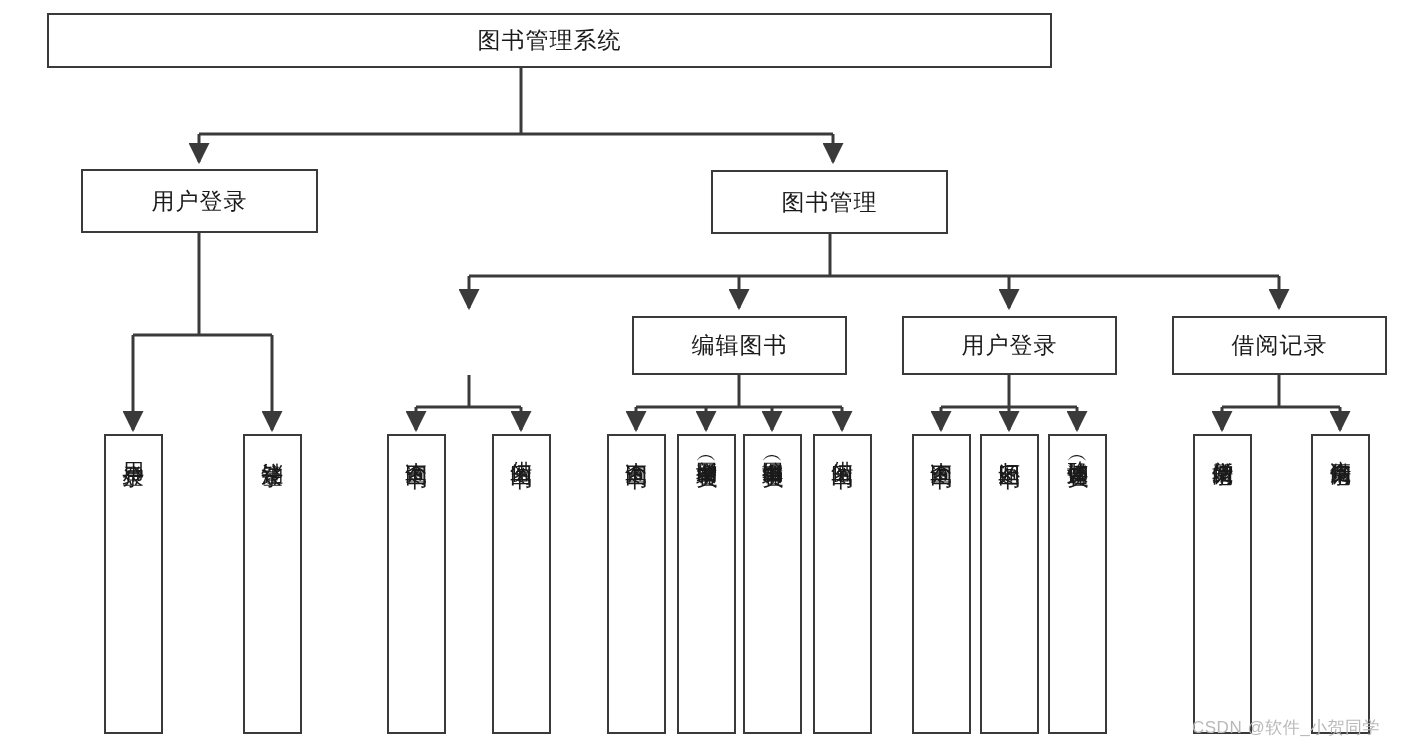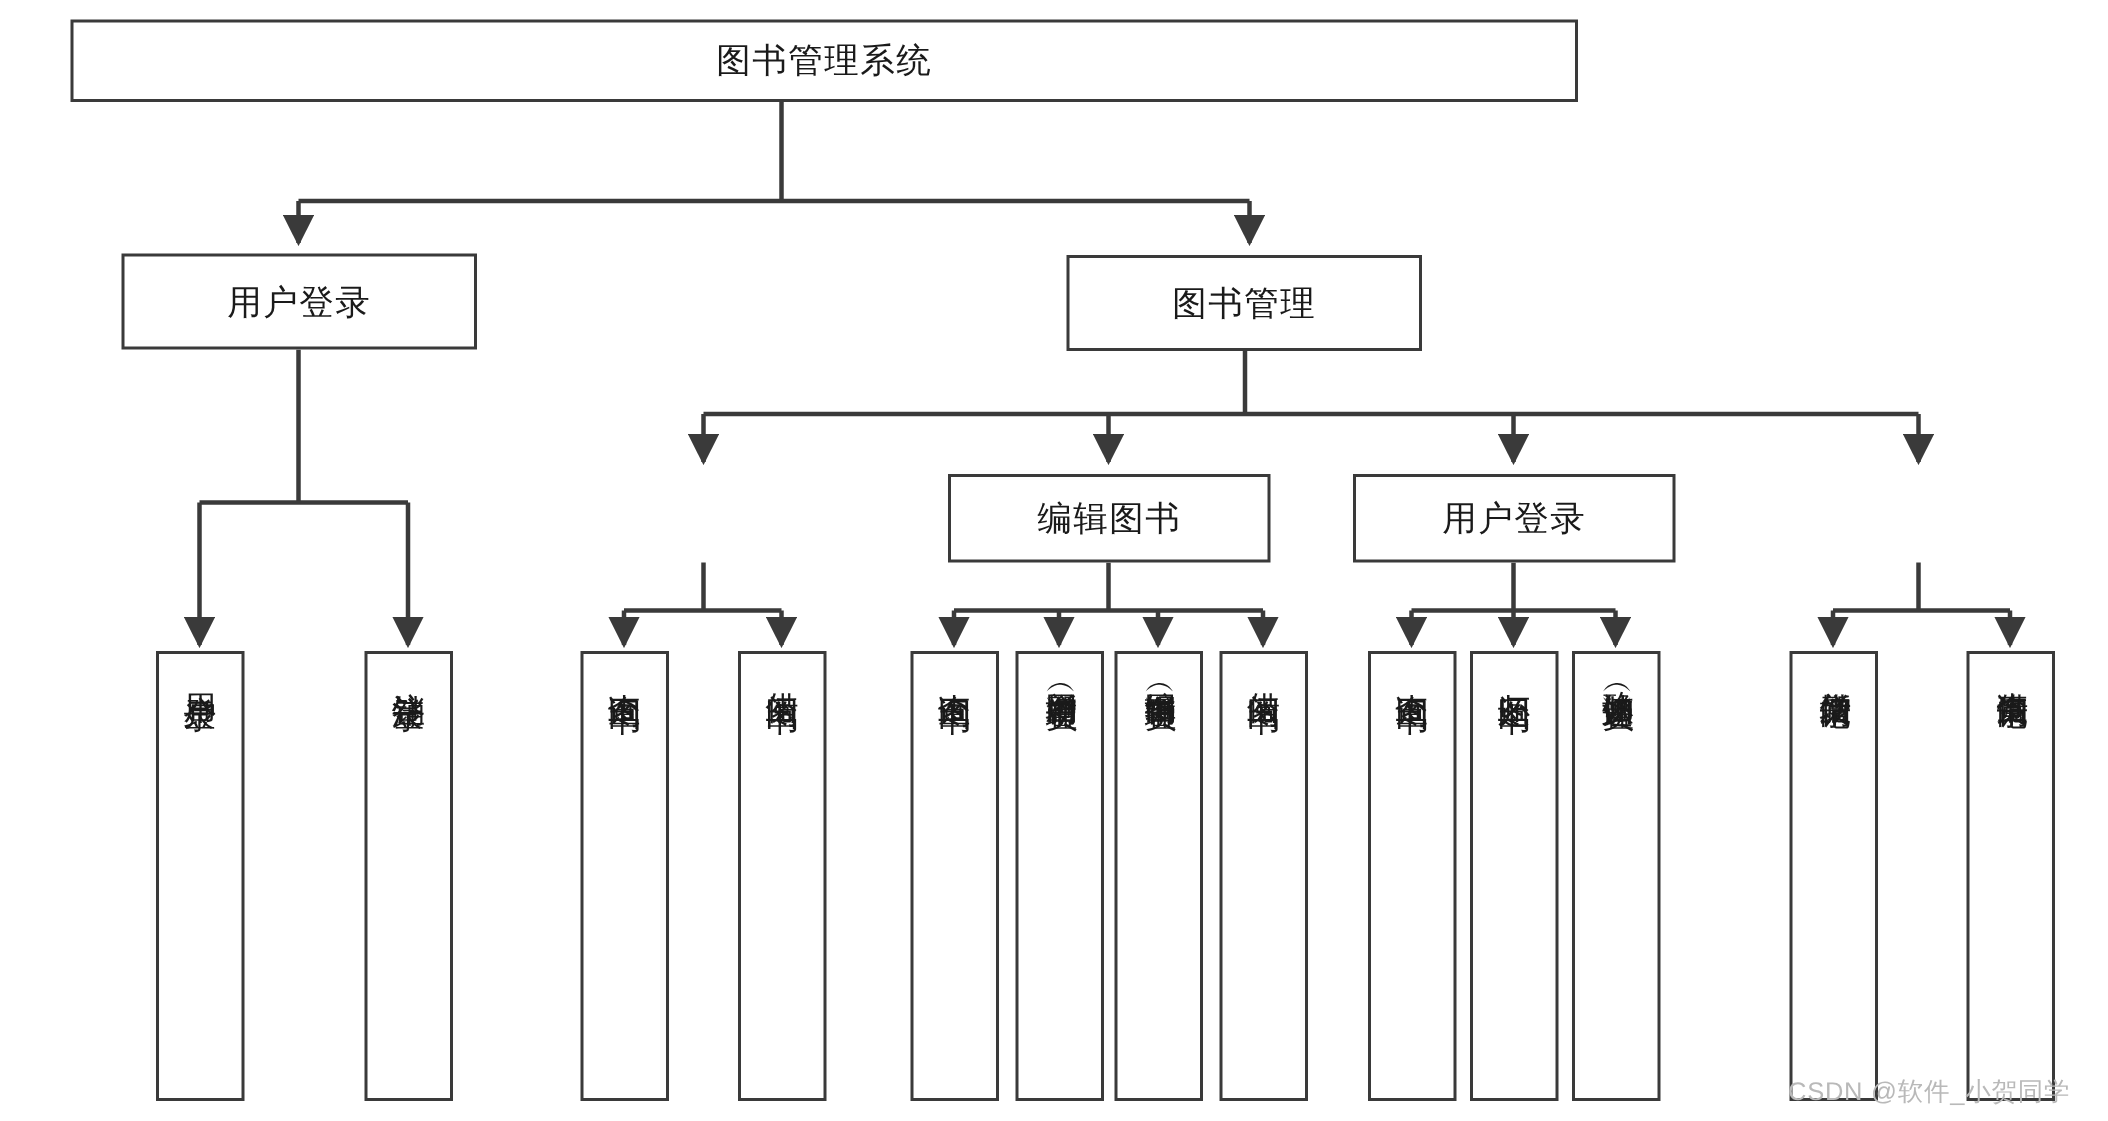--- a/index.html
+++ b/index.html
@@ -142,20 +142,23 @@
   <div class="node h" style="left:711px; top:170px; width:237px; height:64px;align-items:center;">
     <span class="node-label">图书管理</span>
   </div>
 
   <div class="node h" style="left:632px; top:316px; width:215px; height:59px;">
     <span class="node-label">编辑图书</span>
   </div>
   <div class="node h" style="left:902px; top:316px; width:215px; height:59px;">
     <span class="node-label">用户登录</span>
   </div>
+  <div class="node h" style="left:1172px; top:316px; width:215px; height:59px;">
+    <span class="node-label">借阅记录</span>
+  </div>
 
   <div class="node v" style="left:104px; top:434px; width:59px; height:300px;">
     <span class="node-label">用户登录</span>
   </div>
   <div class="node v" style="left:243px; top:434px; width:59px; height:300px;">
     <span class="node-label">注销登录</span>
   </div>
 
   <div class="node v" style="left:387px; top:434px; width:59px; height:300px;">
     <span class="node-label">查询图书</span>

